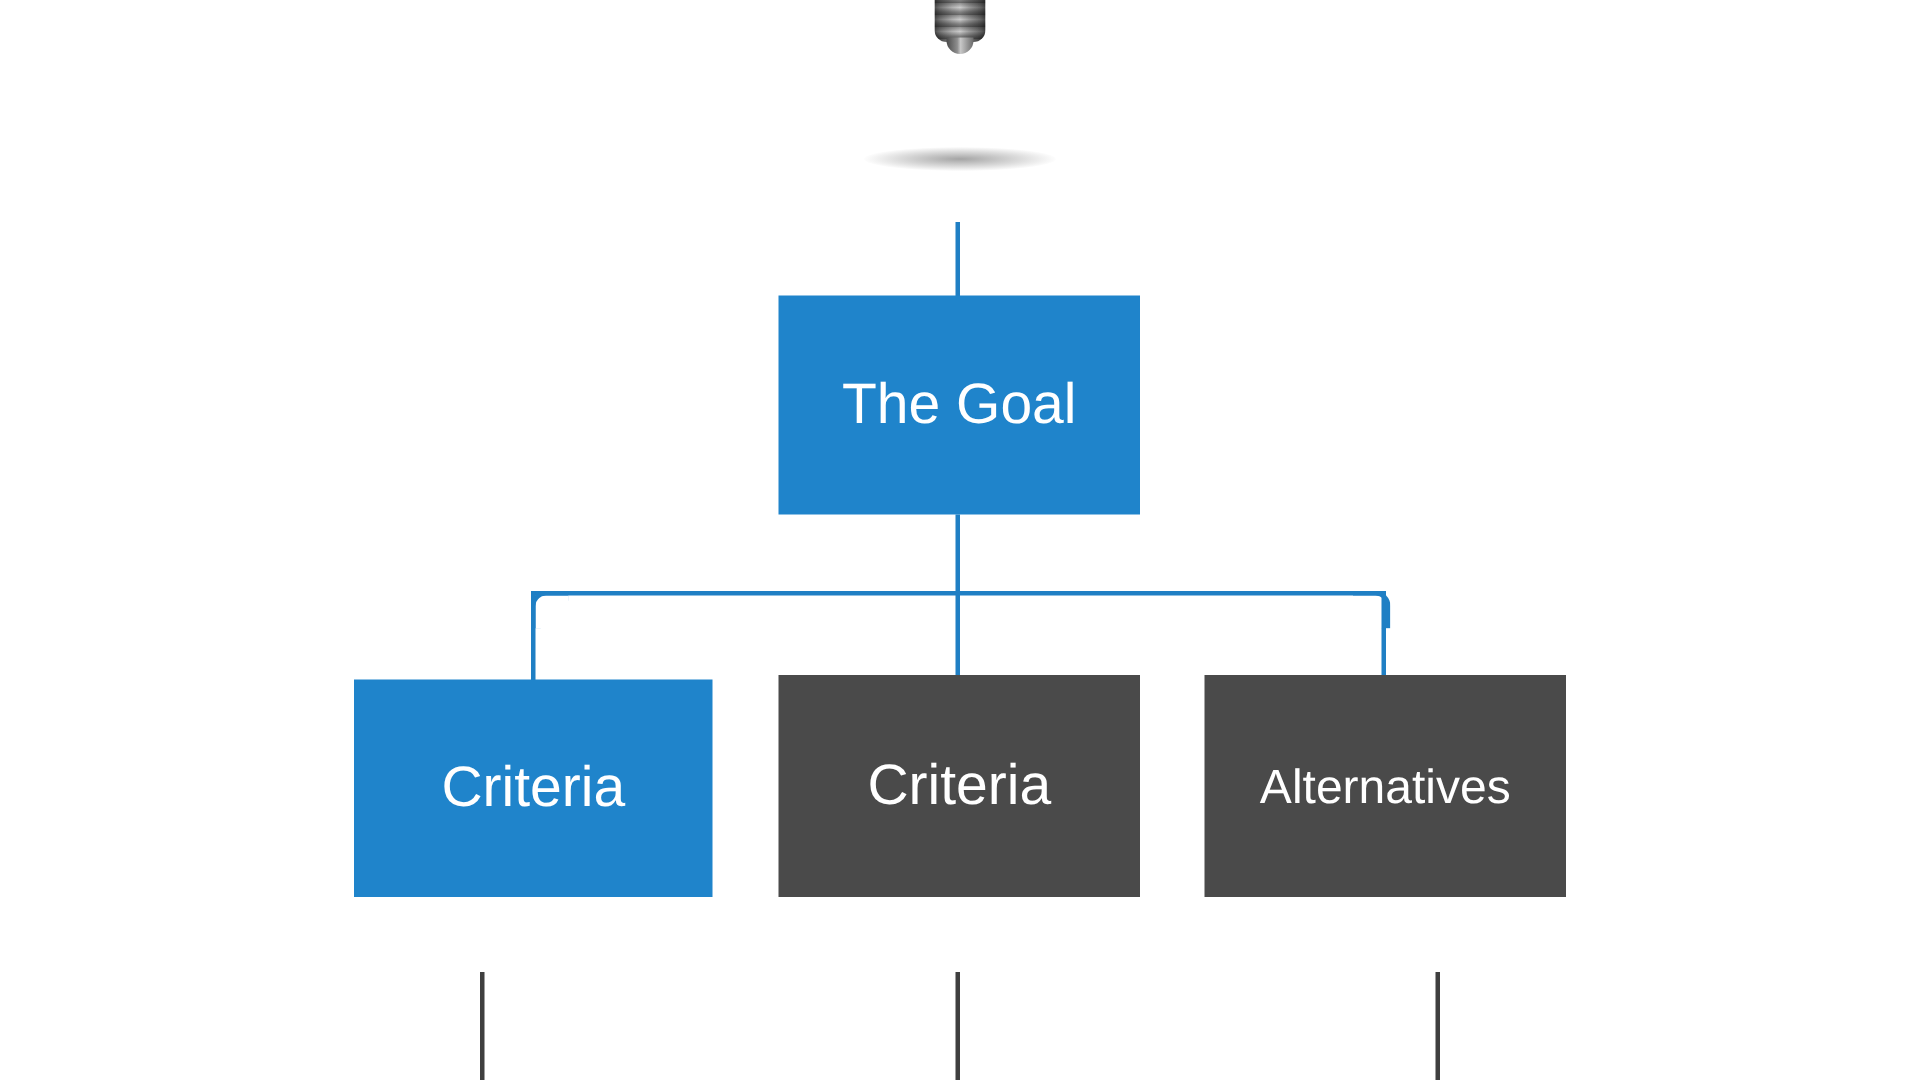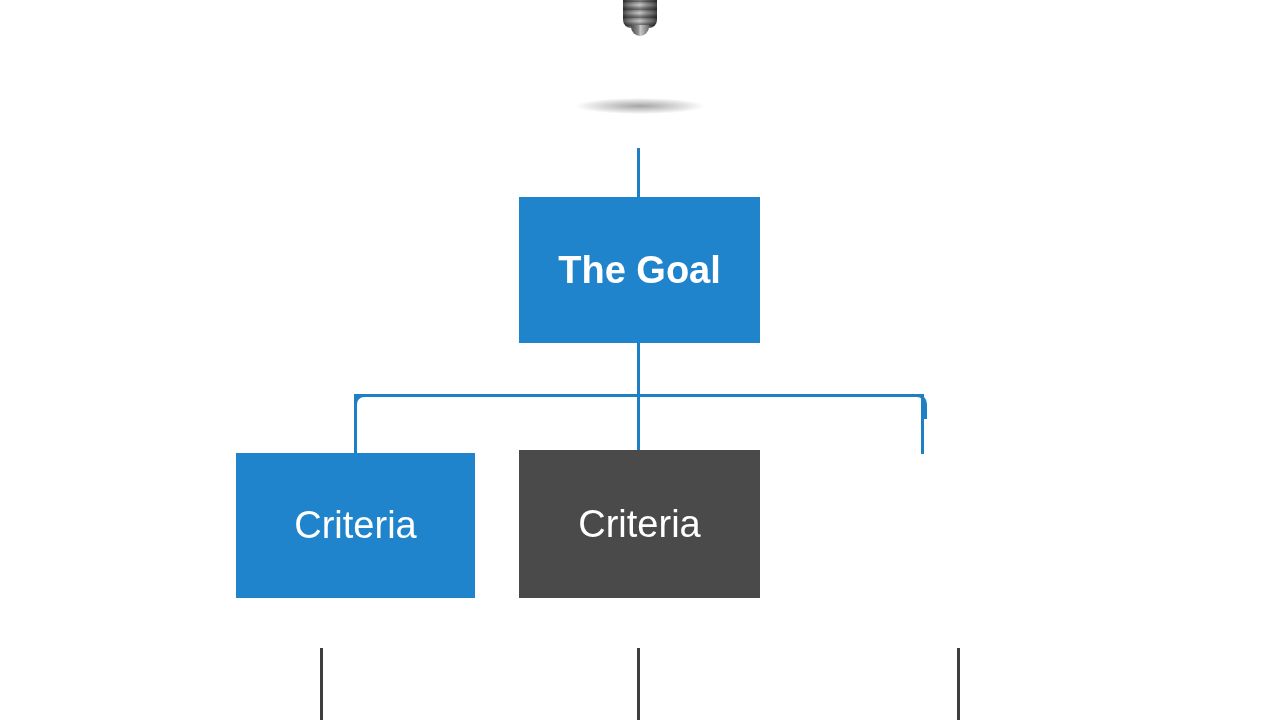--- a/index.html
+++ b/index.html
@@ -151,21 +151,21 @@
   }
   .node-blue { background: #1f84cb; }
   .node-dark { background: #4a4a4a; }
 
   .node-goal {
     left: 519px;
     top: 197px;
     width: 241px;
     height: 146px;
     font-size: 38px;
-    font-weight: bold;
+    font-weight: normal;
   }
   .node-criteria-1 {
     left: 236px;
     top: 453px;
     width: 239px;
     height: 145px;
     font-size: 38px;
   }
   .node-criteria-2 {
     left: 519px;
@@ -210,18 +210,21 @@
   </div>
 
   <div class="node node-blue node-criteria-1">
     <span>Criteria</span>
   </div>
 
   <div class="node node-dark node-criteria-2">
     <span>Criteria</span>
   </div>
 
+  <div class="node node-dark node-alternatives">
+    <span>Alternatives</span>
+  </div>
 
   <div class="stub stub-1"></div>
   <div class="stub stub-2"></div>
   <div class="stub stub-3"></div>
 
 </div>
 
 </body></html>

